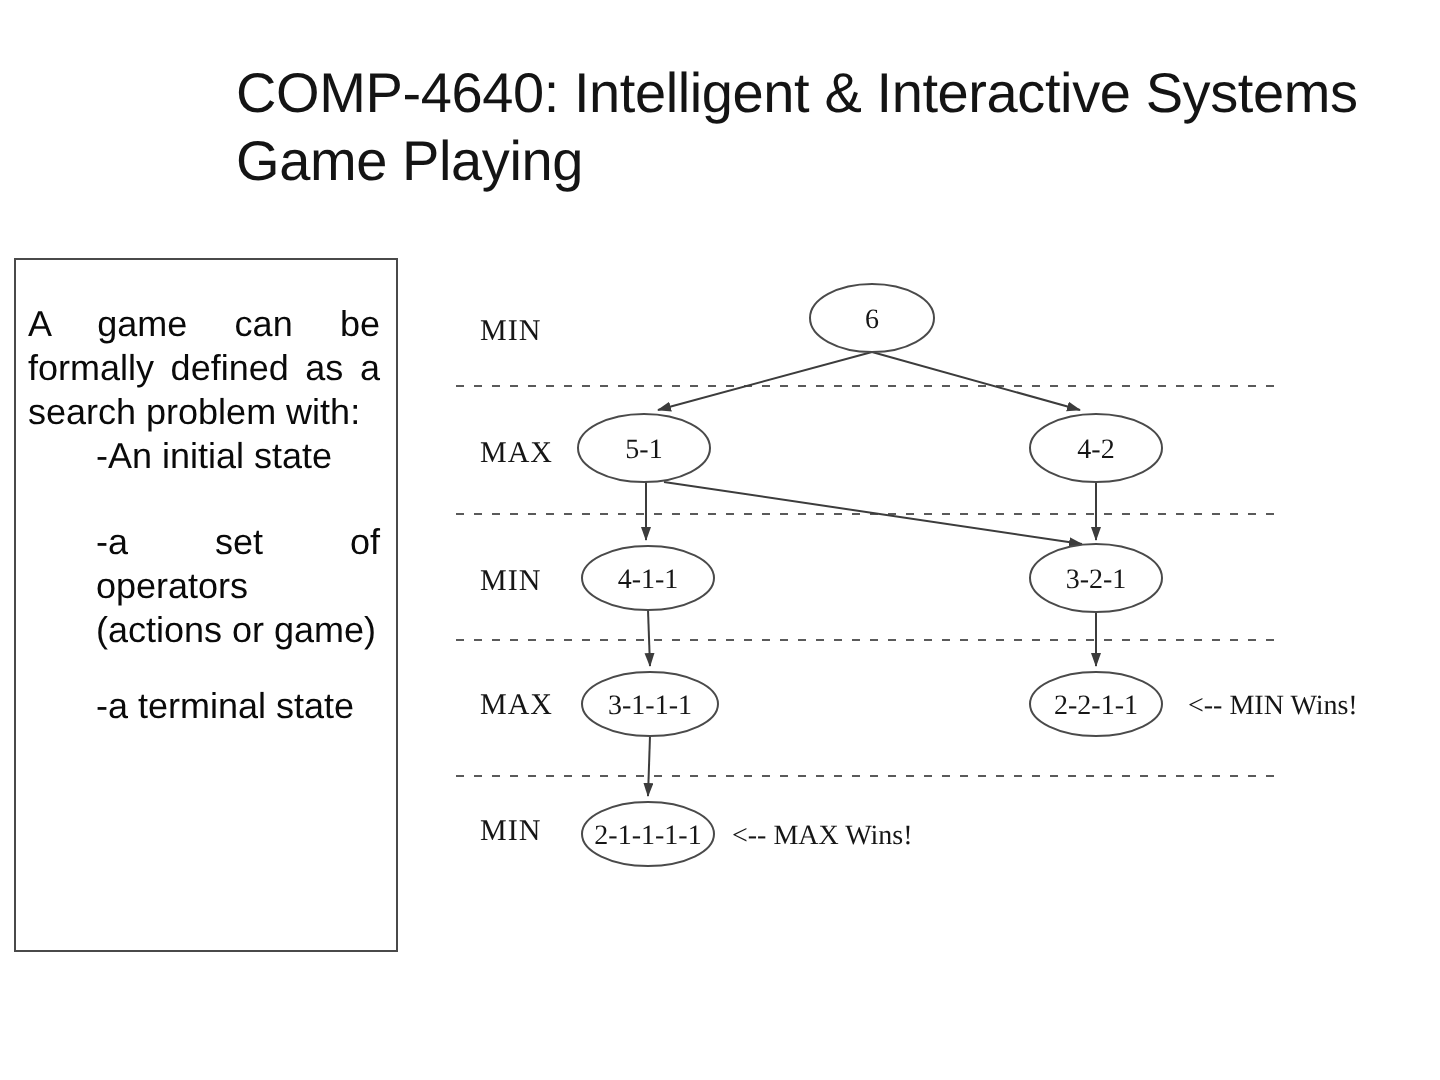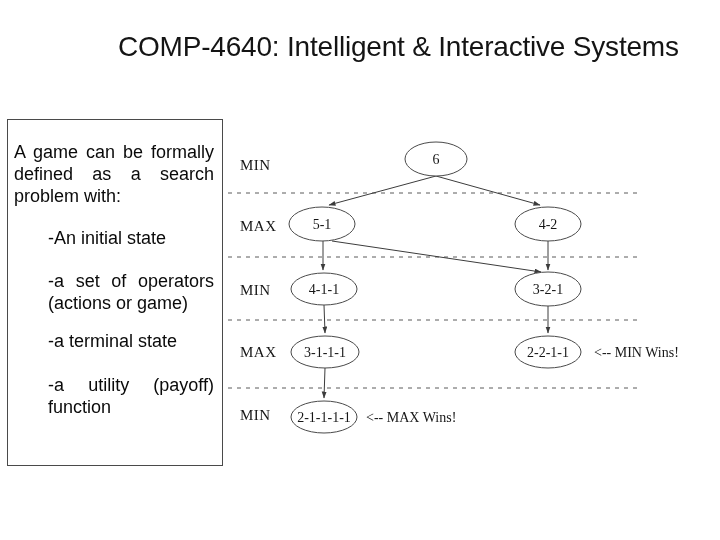--- a/index.html
+++ b/index.html
@@ -17,33 +17,33 @@
     left: 118px; top: 30px;
     font-size: 28px;
     line-height: 34px;
     letter-spacing: -0.2px;
     color: #141414;
     white-space: nowrap;
   }
 
   .def-box {
     position: absolute;
-    left: 7px; top: 119px;
-    width: 216px; height: 347px;
+    left: 7px; top: 129px;
+    width: 192px; height: 347px;
     box-sizing: border-box;
     border: 1px solid #4a4a4a;
     padding: 21px 8px 4px 6px;
     font-size: 18px;
     line-height: 22px;
     text-align: justify;
     color: #0a0a0a;
   }
   .def-intro { margin: 0; }
   .def-item { margin-left: 34px; text-align: justify; }
-  .def-item.m1 { margin-top: 20px; }
+  .def-item.m1 { }
   .def-item.m2 { margin-top: 21px; }
   .def-item.m3 { margin-top: 16px; }
   .def-item.m4 { margin-top: 22px; }
 
   .tree-svg {
     position: absolute;
     left: 226px; top: 136px;
   }
   .tree-svg text {
     font-family: "Liberation Serif", serif;
@@ -54,28 +54,28 @@
   .annot-label { font-size: 14px; }
   .tree-edge   { stroke: #3c3c3c; stroke-width: 1; fill: none; }
   .tree-node-ellipse { fill: #ffffff; stroke: #4a4a4a; stroke-width: 1; }
   .dashed-divider { stroke: #5a5a5a; stroke-width: 1; stroke-dasharray: 4 5; }
 </style>
 </head>
 <body>
 
 <div class="slide-title">
   <div>COMP-4640: Intelligent &amp; Interactive Systems</div>
+  <div>Game Playing</div>
 </div>
 
 <div class="def-box">
   <p class="def-intro">A game can be formally defined as a search problem with:</p>
   <div class="def-item m1">-An initial state</div>
   <div class="def-item m2">-a set of operators (actions or game)</div>
   <div class="def-item m3">-a terminal state</div>
-  <div class="def-item m4">-a utility (payoff) function</div>
 </div>
 
 <svg class="tree-svg" width="482" height="300" viewBox="0 0 482 300" xmlns="http://www.w3.org/2000/svg">
   <defs>
     <marker id="arrow" markerUnits="userSpaceOnUse" markerWidth="8" markerHeight="6" refX="6.5" refY="2.5" orient="auto">
       <path d="M0,0 L7,2.5 L0,5 Z" fill="#3c3c3c"></path>
     </marker>
   </defs>
 
   <line class="dashed-divider" x1="2" y1="57" x2="416" y2="57"></line>

